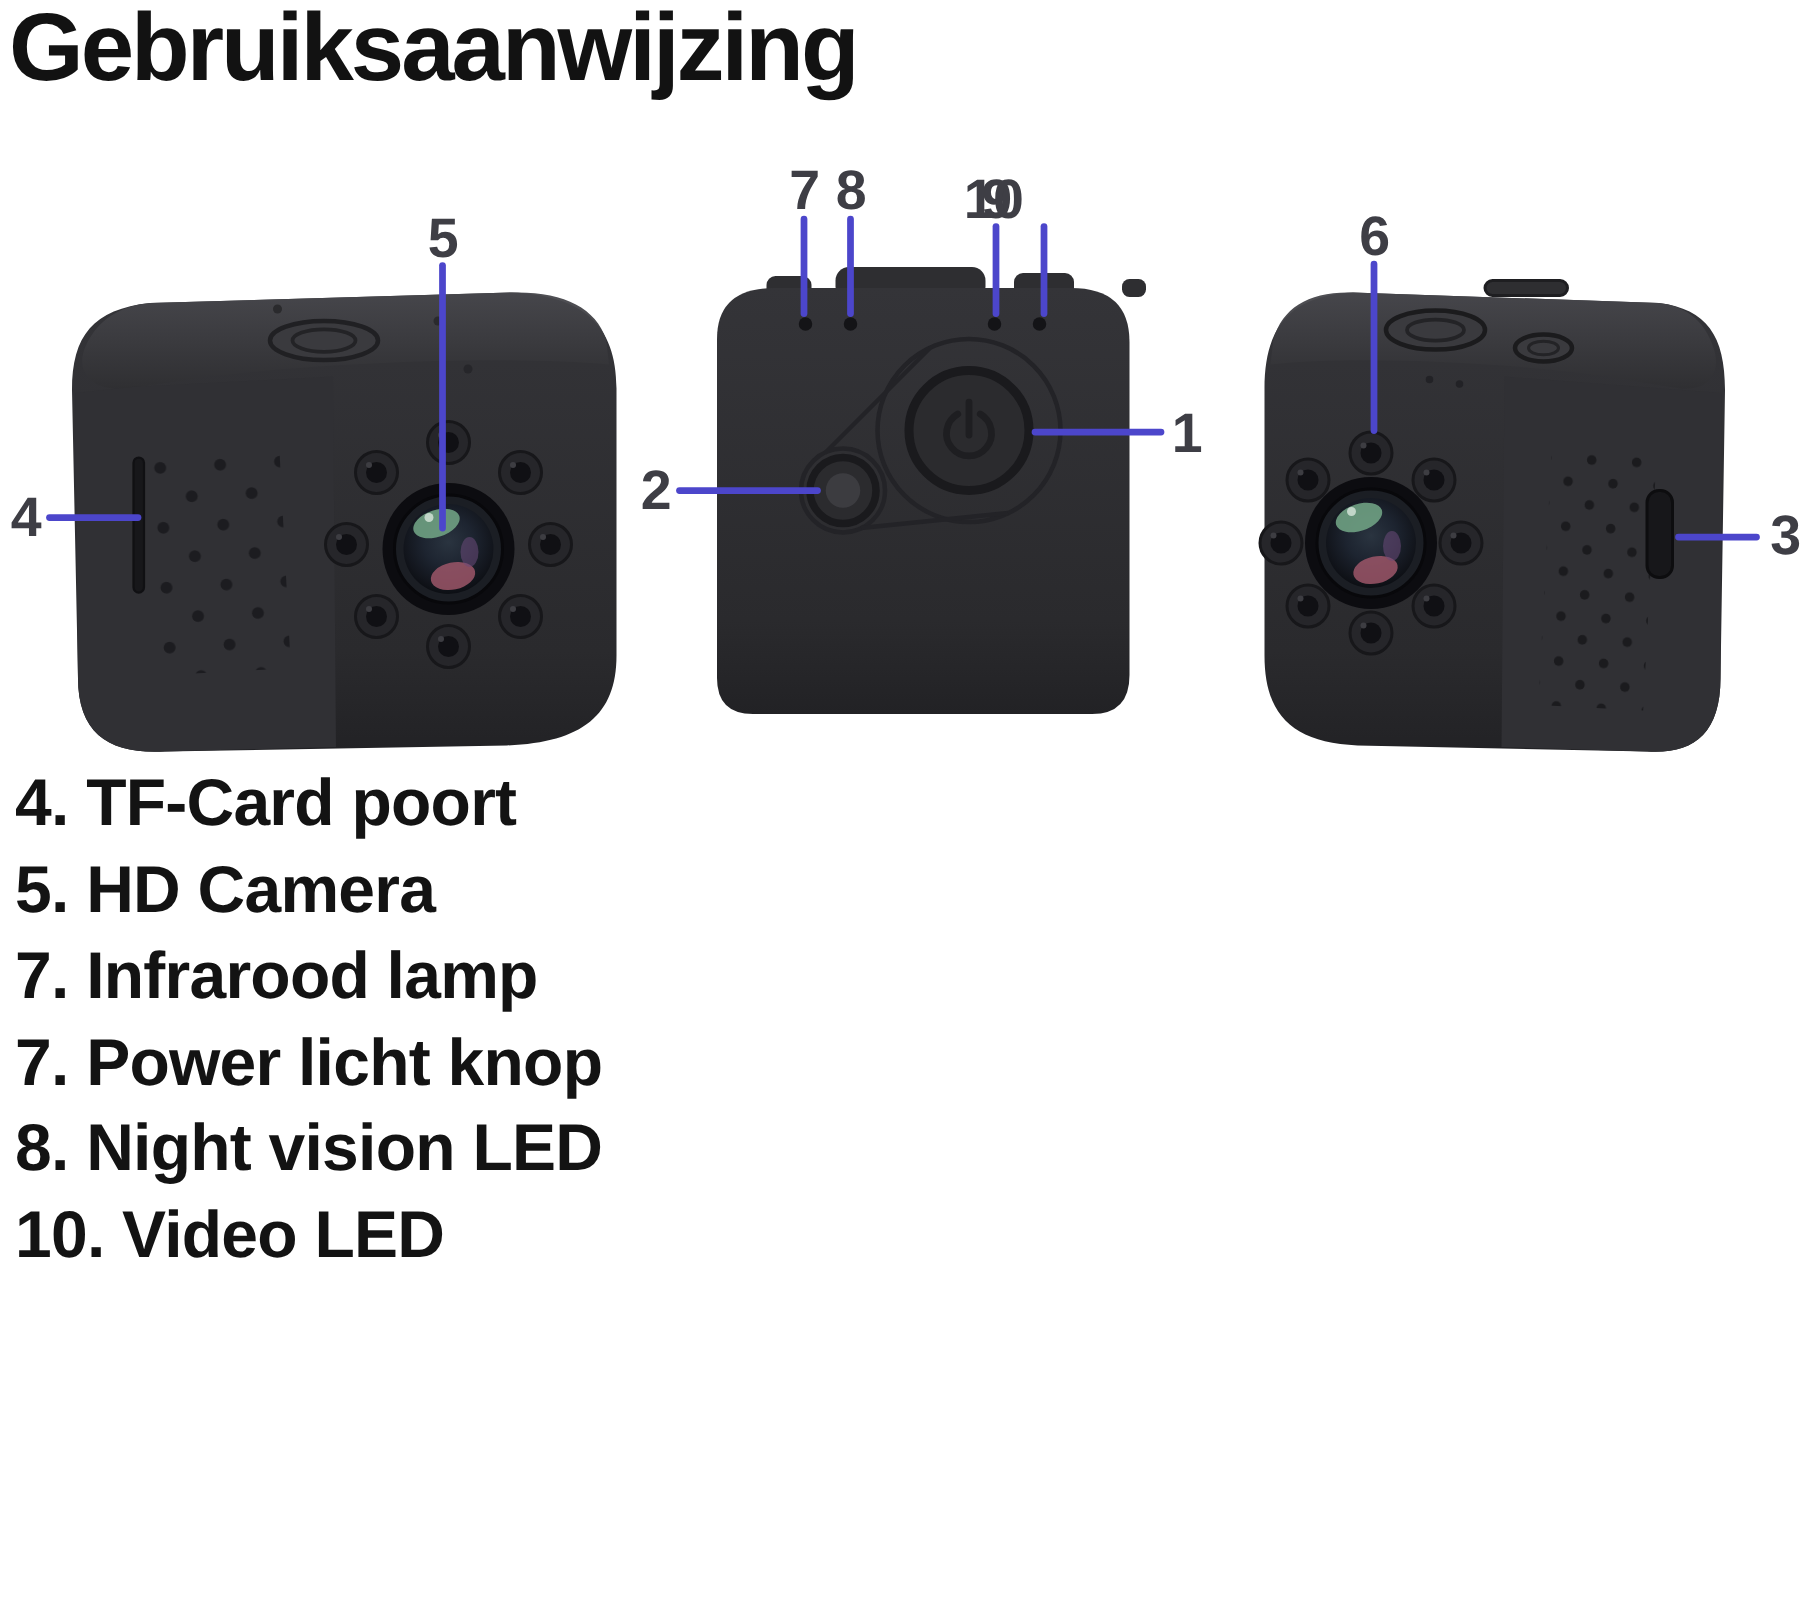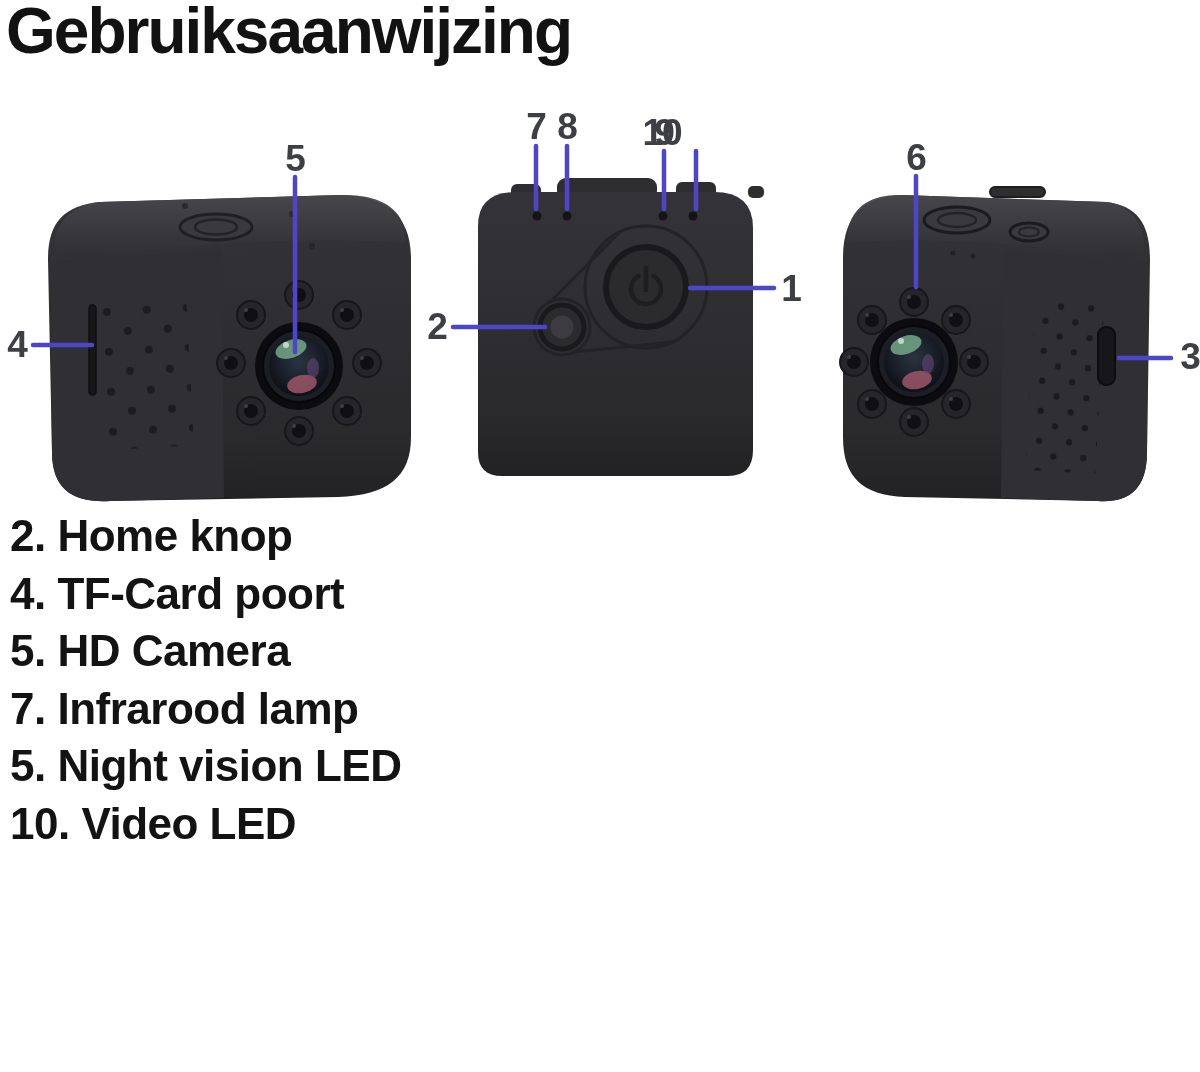--- a/index.html
+++ b/index.html
@@ -171,19 +171,19 @@
 <span class="co" style="left:1190px;top:357px">3</span>
 <span class="co" style="left:17px;top:345px">4</span>
 <span class="co" style="left:295px;top:159px">5</span>
 <span class="co" style="left:916px;top:158px">6</span>
 <span class="co" style="left:536px;top:127px">7</span>
 <span class="co" style="left:567px;top:127px">8</span>
 <span class="co" style="left:664px;top:133px">9</span>
 <span class="co" style="left:662px;top:133px">10</span>
 
 <div class="plist">
-  <div class="pitem">2. Home knop</div>
   <div class="pitem">4. TF-Card poort</div>
   <div class="pitem">5. HD Camera</div>
   <div class="pitem">7. Infrarood lamp</div>
-  <div class="pitem">5. Night vision LED</div>
+  <div class="pitem">7. Power licht knop</div>
+  <div class="pitem">8. Night vision LED</div>
   <div class="pitem">10. Video LED</div>
 </div>
 
 </body></html>

